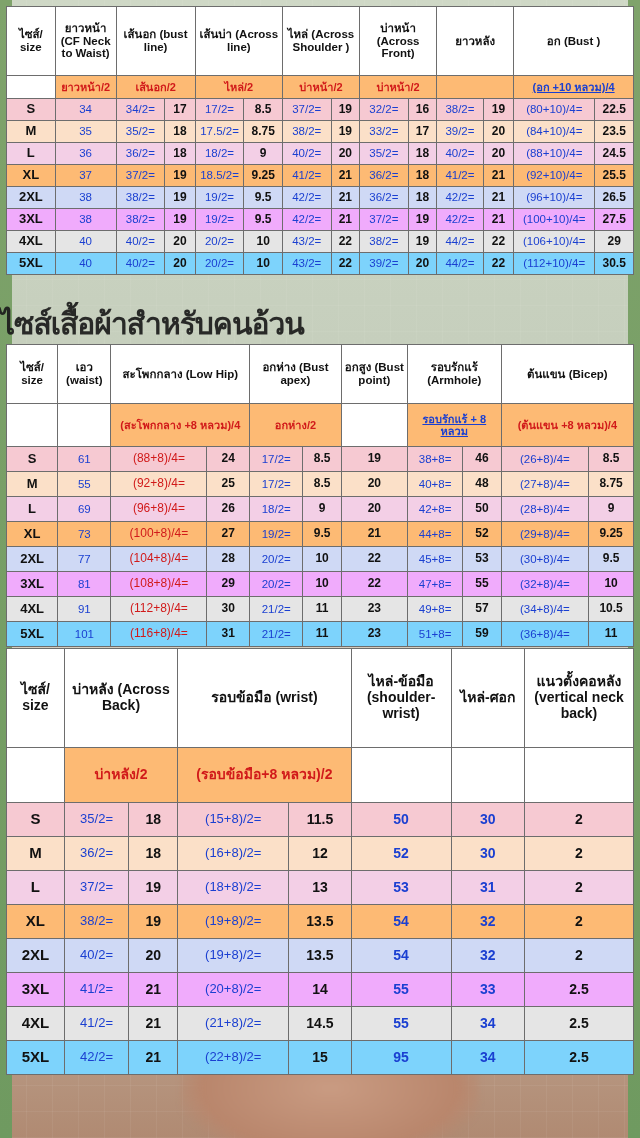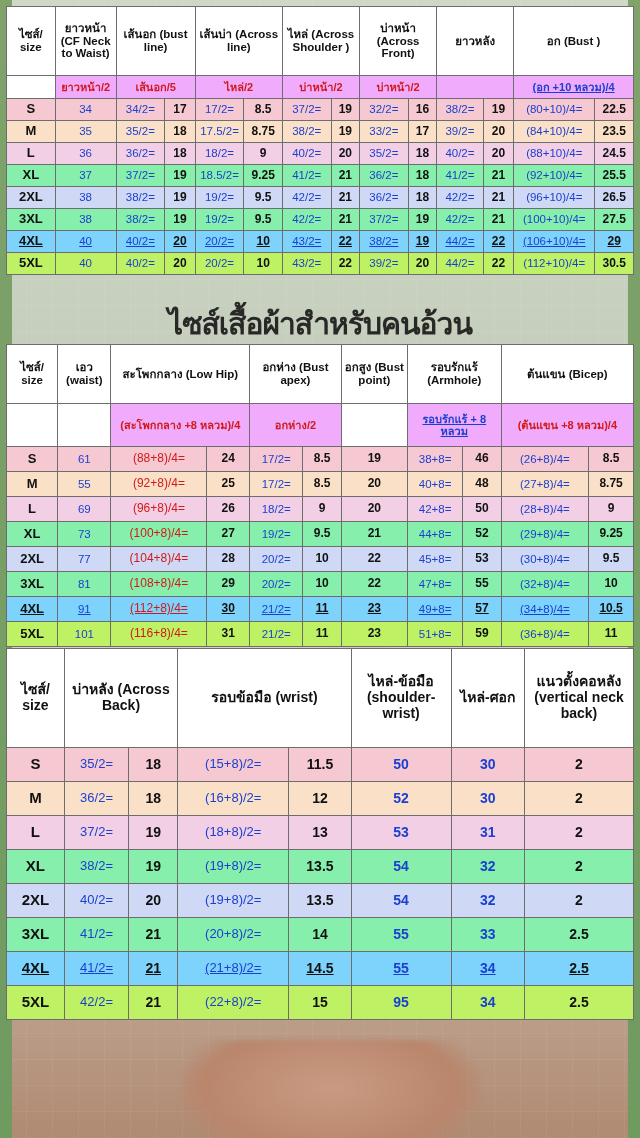--- a/index.html
+++ b/index.html
@@ -39,36 +39,36 @@
   td,th{
     border:1px solid #6d6d6d;
     text-align:center;
     vertical-align:middle;
     padding:1px 2px;
     font-size:12px;
     color:#111;
     line-height:1.12;
   }
   .hdr{font-weight:bold;font-size:11.5px;background:#ffffff;}
-  .sub{font-weight:bold;font-size:11px;color:#d11a1a;background:#f0abfc;}
+  .sub{font-weight:bold;font-size:11px;color:#d11a1a;background:#fdba74;}
   .sub.blue{color:#1a3fd1;text-decoration:underline;}
   .sizecell{font-weight:bold;font-size:13px;}
   .num{font-weight:bold;}
   .calc{color:#1a3fd1;font-size:11.5px;}
   .calcred{color:#d11a1a;font-size:12px;}
 
   
   .r1 td{background:#f6c9d2;}
   .r2 td{background:#fbe0c8;}
   .r3 td{background:#f3cfe6;}
-  .r4 td{background:#86efac;}
+  .r4 td{background:#fdba74;}
   .r5 td{background:#cfd9f5;}
-  .r6 td{background:#86efac;}
-  .r7 td{background:#7dd3fc;text-decoration:underline;}
-  .r8 td{background:#bef264;}
+  .r6 td{background:#f0abfc;}
+  .r7 td{background:#e5e5e5;}
+  .r8 td{background:#7dd3fc;}
 
   
   #t1{position:absolute;left:6px;top:6px;width:628px;}
   #t1 td{height:19px;}
   #t1 .hrow td{height:66px;}
   #t1 .srow td{height:20px;}
 
   
   #t2{position:absolute;left:6px;top:344px;width:628px;}
   #t2 td{height:22px;}
@@ -79,21 +79,20 @@
   #t3{position:absolute;left:6px;top:648px;width:628px;}
   #t3 td{height:31px;font-size:14px;}
   #t3 .hrow td{height:96px;}
   #t3 .srow td{height:52px;}
   #t3 .sizecell{font-size:15px;}
   #t3 .calc{font-size:13px;}
   #t3 .num{font-size:14px;}
 
   .thaiheadline{
     position:absolute;left:0;right:0;top:300px;
-    text-align:center;
     font-size:30px;
     font-weight:bold;
     color:#1b1b1b;
     font-family:"Liberation Sans", sans-serif;
     letter-spacing:-1px;
     z-index:2;
     opacity:.92;
   }
   .fingertip{
     position:absolute;
@@ -158,21 +157,21 @@
     <td class="hdr" colspan="2">บ่าหน้า
 (Across
 Front)</td>
     <td class="hdr" colspan="2">ยาวหลัง</td>
     <td class="hdr" colspan="2">อก
 (Bust )</td>
   </tr>
   <tr class="srow">
     <td></td>
     <td class="sub">ยาวหน้า/2</td>
-    <td class="sub" colspan="2">เส้นอก/5</td>
+    <td class="sub" colspan="2">เส้นอก/2</td>
     <td class="sub" colspan="2">ไหล่/2</td>
     <td class="sub" colspan="2">บ่าหน้า/2</td>
     <td class="sub" colspan="2">บ่าหน้า/2</td>
     <td class="sub" colspan="2"></td>
     <td class="sub blue" colspan="2">(อก +10 หลวม)/4</td>
   </tr>
 
   <tr class="r1">
     <td class="sizecell">S</td>
     <td class="calc">34</td>
@@ -468,20 +467,28 @@
 size</td>
     <td class="hdr" colspan="2">บ่าหลัง
 (Across Back)</td>
     <td class="hdr" colspan="2">รอบข้อมือ (wrist)</td>
     <td class="hdr">ไหล่-ข้อมือ
 (shoulder-wrist)</td>
     <td class="hdr">ไหล่-ศอก</td>
     <td class="hdr">แนวตั้งคอหลัง
 (vertical neck back)</td>
   </tr>
+  <tr class="srow">
+    <td></td>
+    <td class="sub" colspan="2">บ่าหลัง/2</td>
+    <td class="sub" colspan="2">(รอบข้อมือ+8 หลวม)/2</td>
+    <td></td>
+    <td></td>
+    <td></td>
+  </tr>
 
   <tr class="r1">
     <td class="sizecell">S</td>
     <td class="calc">35/2=</td>
     <td class="num">18</td>
     <td class="calc">(15+8)/2=</td>
     <td class="num">11.5</td>
     <td class="calc num">50</td>
     <td class="calc num">30</td>
     <td class="num">2</td>

